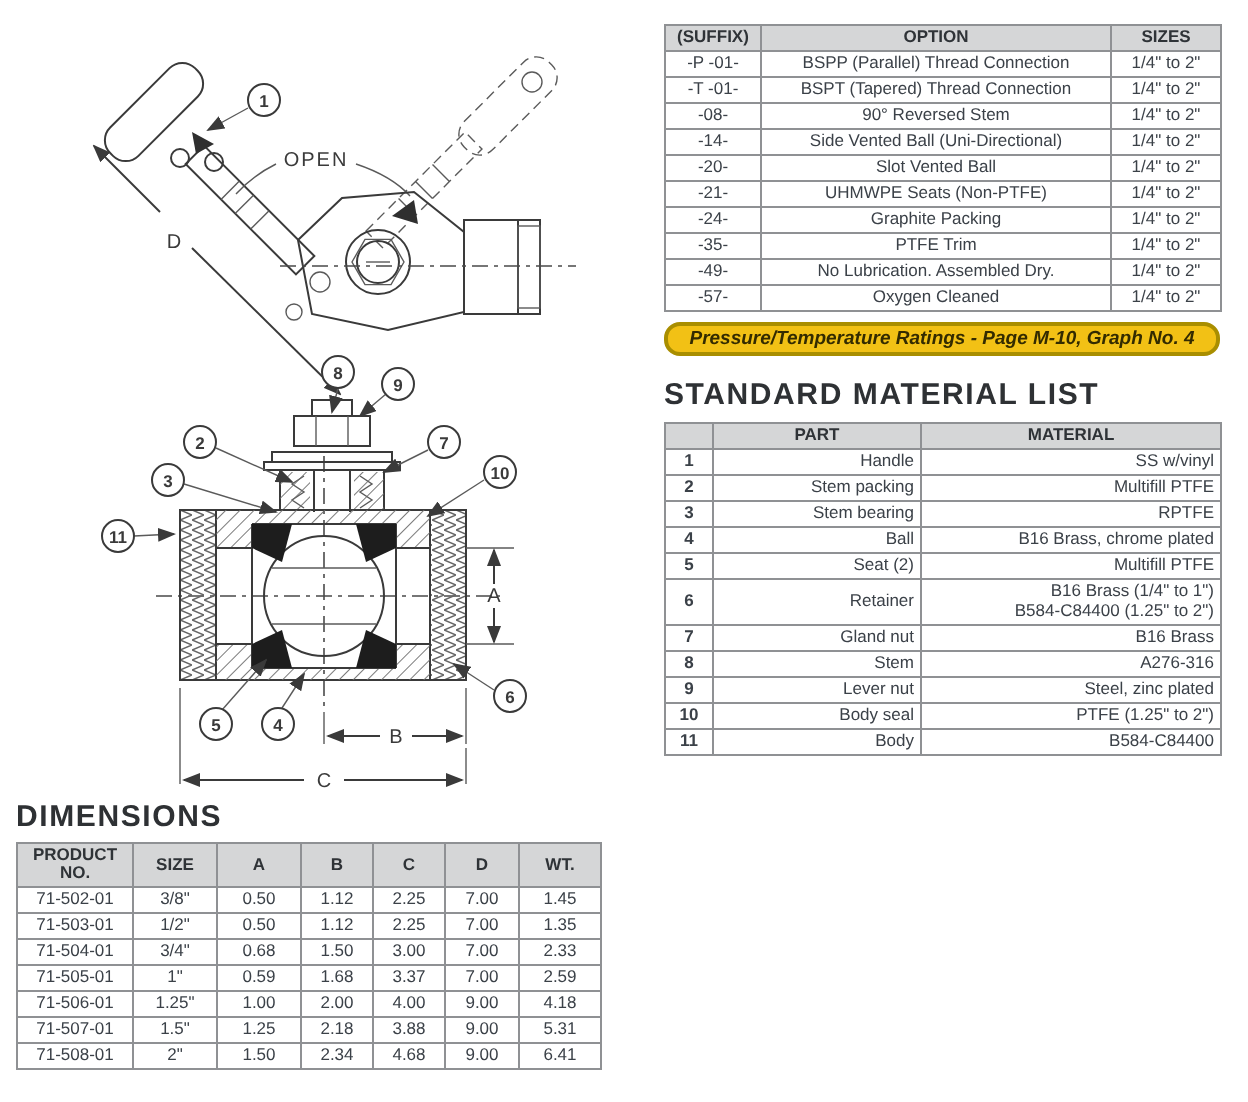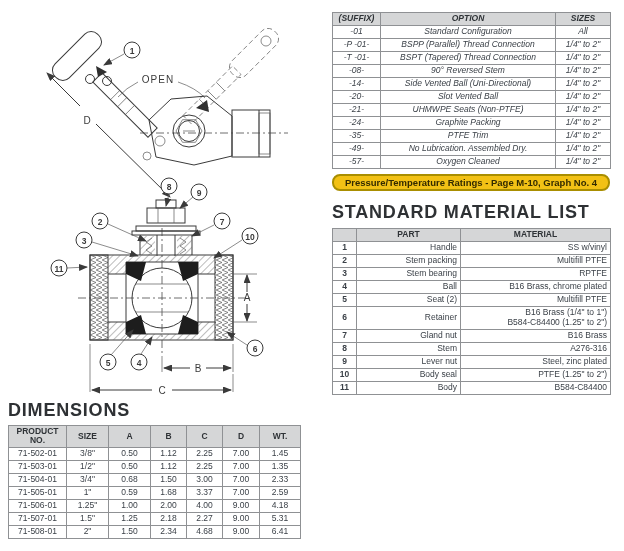--- a/index.html
+++ b/index.html
@@ -16,29 +16,29 @@
   .dash { stroke:#4a4a4a; stroke-width:0.8; fill:none; stroke-dasharray:8 3 2 3; }
   .callout circle { fill:#fff; stroke:#3a3a3a; stroke-width:1; }
   .callout text { font-size:8.5px; font-weight:bold; text-anchor:middle; }
   .dimtext { font-size:10px; text-anchor:middle; }
   
   .right-col { position:absolute; left:332px; top:12px; width:280px; }
   table { border-collapse:collapse; table-layout:fixed; color:#3b4148; }
   td, th { border:1px solid #8f9194; font-size:8.5px; padding:1px 3px; height:13px; line-height:1.1; }
   thead th { background:#d5d6d7; font-weight:bold; color:#2f3337; }
   .tbl-options { width:278px; }
-  .tbl-options td, .tbl-options th { text-align:center;font-style:italic; }
+  .tbl-options td, .tbl-options th { text-align:center; }
   .banner {
     margin:5px 0 0 0; width:278px; height:17px; background:#f2c115;
     border:2px solid #a98e00; border-radius:8px;
     display:flex; align-items:center; justify-content:center;
-    font-size:9.5px; font-weight:bold; color:#332b00;
+    font-size:9.5px; font-weight:bold; font-style:italic; color:#332b00;
   }
   .section-title {
-    margin-top:11px; font-size:18px; font-weight:bold; letter-spacing:0.8px; color:#2e3134;
+    margin-top:11px; font-size:15px; font-weight:bold; letter-spacing:0.8px; color:#2e3134;
   }
   .tbl-material { width:278px; margin-top:5px; }
   .tbl-material td:first-child { text-align:center; font-weight:bold; }
   .tbl-material td { text-align:right; }
   .tbl-material td div { line-height:1.15; }
   
   .dims-block { position:absolute; left:8px; top:400px; width:292px; }
   .tbl-dims { width:292px; margin-top:4px; }
   .tbl-dims td, .tbl-dims th { text-align:center; }
 </style>
@@ -255,25 +255,20 @@
         </colgroup>
       <thead>
           <tr>
             <th>(SUFFIX)</th>
             <th>OPTION</th>
             <th>SIZES</th>
           </tr>
         </thead>
       <tbody>
           <tr>
-            <td>-01</td>
-            <td>Standard Configuration</td>
-            <td>All</td>
-          </tr>
-          <tr>
             <td>-P -01-</td>
             <td>BSPP (Parallel) Thread Connection</td>
             <td>1/4" to 2"</td>
           </tr>
           <tr>
             <td>-T -01-</td>
             <td>BSPT (Tapered) Thread Connection</td>
             <td>1/4" to 2"</td>
           </tr>
           <tr>
@@ -467,21 +462,21 @@
             <td>2.00</td>
             <td>4.00</td>
             <td>9.00</td>
             <td>4.18</td>
           </tr>
           <tr>
             <td>71-507-01</td>
             <td>1.5"</td>
             <td>1.25</td>
             <td>2.18</td>
-            <td>2.27</td>
+            <td>3.88</td>
             <td>9.00</td>
             <td>5.31</td>
           </tr>
           <tr>
             <td>71-508-01</td>
             <td>2"</td>
             <td>1.50</td>
             <td>2.34</td>
             <td>4.68</td>
             <td>9.00</td>

